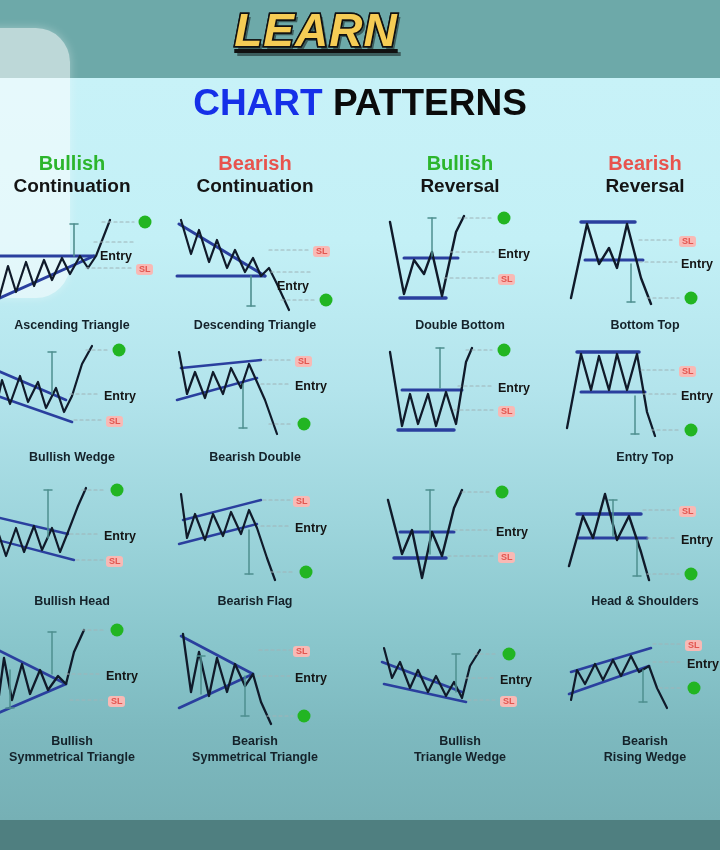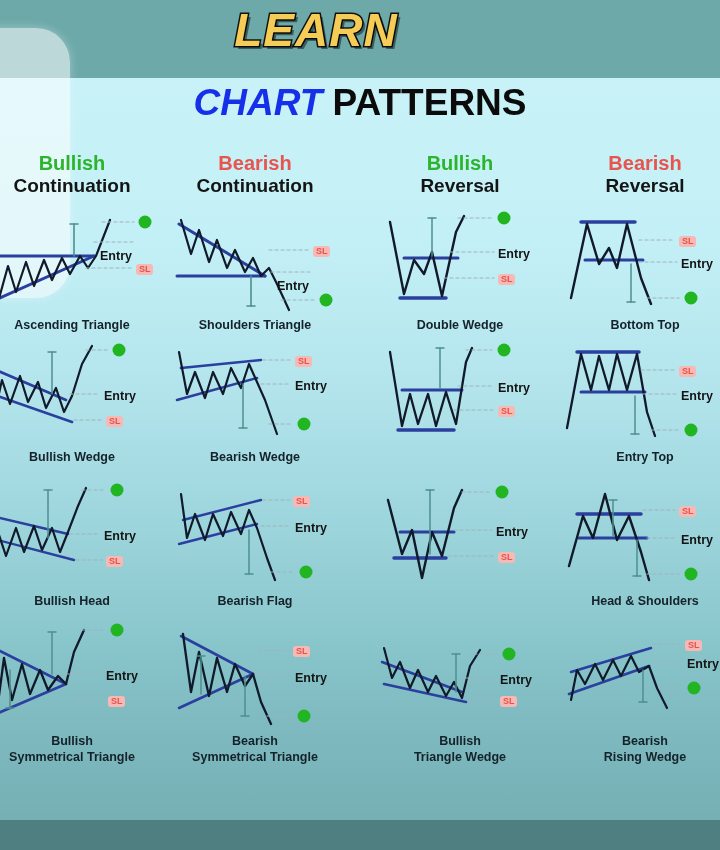--- a/index.html
+++ b/index.html
@@ -19,24 +19,24 @@
   
   .left-overlay{position:absolute;left:-38px;top:28px;width:108px;height:270px;
     background:rgba(255,255,255,0.55);border-radius:34px;
     box-shadow:0 0 10px rgba(255,255,255,0.35);}
 
   
   .learn{position:absolute;left:0;top:7px;width:632px;text-align:center;
     font-size:46px;font-weight:bold;font-style:italic;color:#f5cc55;
     letter-spacing:1px;line-height:1;
     -webkit-text-stroke:3px #111;paint-order:stroke fill;
-    text-shadow:3px 3px 0 rgba(0,0,0,0.45);}
+    text-shadow:3px 3px 0 rgba(0,0,0,0.45);text-decoration:underline;}
   .subtitle{position:absolute;left:0;top:84px;width:720px;text-align:center;
     font-size:37px;font-weight:bold;line-height:1;}
-  .subtitle .chart{color:#1530e8;font-style:italic;}
+  .subtitle .chart{color:#1530e8;}
   .subtitle .patterns{color:#0b0b0b;}
 
   
   .col-headers{position:absolute;left:0;top:152px;width:720px;height:56px;}
   .col-head{position:absolute;width:180px;text-align:center;}
   .col-head .k{display:block;font-size:20px;font-weight:bold;line-height:1.1;}
   .col-head .s{display:block;font-size:19px;font-weight:bold;color:#141414;line-height:1.25;}
   .bullish{color:#2cb52c;}
   .bearish{color:#e8544e;}
 
@@ -115,40 +115,40 @@
             <line x1="82" y1="100" x2="90" y2="100" stroke="#4e8f8f" stroke-width="1.6" stroke-linecap="round"></line>
             <line x1="104" y1="44" x2="146" y2="44" stroke="#9fb3b8" stroke-width="1.2" stroke-linecap="round" stroke-dasharray="3,3"></line>
             <rect x="148" y="40" width="17" height="11" rx="3" fill="#f8b9b5"></rect>
             <text x="151" y="48" fill="#e2554f" font-size="9" font-family="&quot;Liberation Sans&quot;, sans-serif" font-weight="bold">SL</text>
             <line x1="106" y1="66" x2="146" y2="66" stroke="#9fb3b8" stroke-width="1.2" stroke-linecap="round" stroke-dasharray="3,3"></line>
             <text x="112" y="84" fill="#141414" font-size="12.5" font-family="&quot;Liberation Sans&quot;, sans-serif" font-weight="bold">Entry</text>
             <line x1="116" y1="94" x2="150" y2="94" stroke="#9fb3b8" stroke-width="1.2" stroke-linecap="round" stroke-dasharray="3,3"></line>
             <circle cx="161" cy="94" r="6.5" fill="#22b522"></circle>
           </svg>
         </div>
-        <div class="cap"><span>Shoulders Triangle</span></div>
+        <div class="cap"><span>Descending Triangle</span></div>
       </div>
       <div class="cell" style="left: 370px; top: 0px;">
         <div class="art">
           <svg width="180" height="110" viewBox="0 0 180 110">
             <line x1="30" y1="92" x2="76" y2="92" stroke="#2a3f9e" stroke-width="3.5" stroke-linecap="round"></line>
             <line x1="34" y1="52" x2="88" y2="52" stroke="#2a3f9e" stroke-width="3" stroke-linecap="round"></line>
             <polyline points="20,16 34,88 44,54 54,68 62,46 72,90 86,26 94,10" fill="none" stroke="#101a2a" stroke-width="2.4" stroke-linejoin="round" stroke-linecap="round"></polyline>
             <line x1="62" y1="12" x2="62" y2="50" stroke="#4e8f8f" stroke-width="1.5" stroke-linecap="round"></line>
             <line x1="58" y1="12" x2="66" y2="12" stroke="#4e8f8f" stroke-width="1.5" stroke-linecap="round"></line>
             <line x1="88" y1="12" x2="122" y2="12" stroke="#9fb3b8" stroke-width="1.2" stroke-linecap="round" stroke-dasharray="3,3"></line>
             <circle cx="134" cy="12" r="6.5" fill="#22b522"></circle>
             <line x1="80" y1="46" x2="124" y2="46" stroke="#9fb3b8" stroke-width="1.2" stroke-linecap="round" stroke-dasharray="3,3"></line>
             <text x="128" y="52" fill="#141414" font-size="12.5" font-family="&quot;Liberation Sans&quot;, sans-serif" font-weight="bold">Entry</text>
             <line x1="74" y1="72" x2="124" y2="72" stroke="#9fb3b8" stroke-width="1.2" stroke-linecap="round" stroke-dasharray="3,3"></line>
             <rect x="128" y="68" width="17" height="11" rx="3" fill="#f8b9b5"></rect>
             <text x="131" y="76" fill="#e2554f" font-size="9" font-family="&quot;Liberation Sans&quot;, sans-serif" font-weight="bold">SL</text>
           </svg>
         </div>
-        <div class="cap"><span>Double Wedge</span></div>
+        <div class="cap"><span>Double Bottom</span></div>
       </div>
       <div class="cell" style="left: 555px; top: 0px;">
         <div class="art">
           <svg width="180" height="110" viewBox="0 0 180 110">
             <line x1="26" y1="16" x2="80" y2="16" stroke="#2a3f9e" stroke-width="3.5" stroke-linecap="round"></line>
             <line x1="30" y1="54" x2="88" y2="54" stroke="#2a3f9e" stroke-width="3" stroke-linecap="round"></line>
             <polyline points="16,92 32,18 44,58 54,42 62,62 72,18 86,72 96,98" fill="none" stroke="#101a2a" stroke-width="2.4" stroke-linejoin="round" stroke-linecap="round"></polyline>
             <line x1="76" y1="58" x2="76" y2="96" stroke="#4e8f8f" stroke-width="1.5" stroke-linecap="round"></line>
             <line x1="72" y1="96" x2="80" y2="96" stroke="#4e8f8f" stroke-width="1.5" stroke-linecap="round"></line>
             <line x1="84" y1="34" x2="120" y2="34" stroke="#9fb3b8" stroke-width="1.2" stroke-linecap="round" stroke-dasharray="3,3"></line>
@@ -191,21 +191,21 @@
             <line x1="74" y1="90" x2="82" y2="90" stroke="#4e8f8f" stroke-width="1.5" stroke-linecap="round"></line>
             <line x1="98" y1="22" x2="128" y2="22" stroke="#9fb3b8" stroke-width="1.2" stroke-linecap="round" stroke-dasharray="3,3"></line>
             <rect x="130" y="18" width="17" height="11" rx="3" fill="#f8b9b5"></rect>
             <text x="133" y="26" fill="#e2554f" font-size="9" font-family="&quot;Liberation Sans&quot;, sans-serif" font-weight="bold">SL</text>
             <line x1="96" y1="46" x2="126" y2="46" stroke="#9fb3b8" stroke-width="1.2" stroke-linecap="round" stroke-dasharray="3,3"></line>
             <text x="130" y="52" fill="#141414" font-size="12.5" font-family="&quot;Liberation Sans&quot;, sans-serif" font-weight="bold">Entry</text>
             <line x1="104" y1="86" x2="128" y2="86" stroke="#9fb3b8" stroke-width="1.2" stroke-linecap="round" stroke-dasharray="3,3"></line>
             <circle cx="139" cy="86" r="6.5" fill="#22b522"></circle>
           </svg>
         </div>
-        <div class="cap"><span>Bearish Wedge</span></div>
+        <div class="cap"><span>Bearish Double</span></div>
       </div>
       <div class="cell" style="left: 370px; top: 132px;">
         <div class="art">
           <svg width="180" height="110" viewBox="0 0 180 110">
             <line x1="28" y1="92" x2="84" y2="92" stroke="#2a3f9e" stroke-width="3.5" stroke-linecap="round"></line>
             <line x1="32" y1="52" x2="92" y2="52" stroke="#2a3f9e" stroke-width="3" stroke-linecap="round"></line>
             <polyline points="20,14 32,88 40,56 48,86 58,56 66,88 76,54 86,86 96,24 102,10" fill="none" stroke="#101a2a" stroke-width="2.3" stroke-linejoin="round" stroke-linecap="round"></polyline>
             <line x1="70" y1="10" x2="70" y2="50" stroke="#4e8f8f" stroke-width="1.5" stroke-linecap="round"></line>
             <line x1="66" y1="10" x2="74" y2="10" stroke="#4e8f8f" stroke-width="1.5" stroke-linecap="round"></line>
             <line x1="96" y1="12" x2="122" y2="12" stroke="#9fb3b8" stroke-width="1.2" stroke-linecap="round" stroke-dasharray="3,3"></line>

